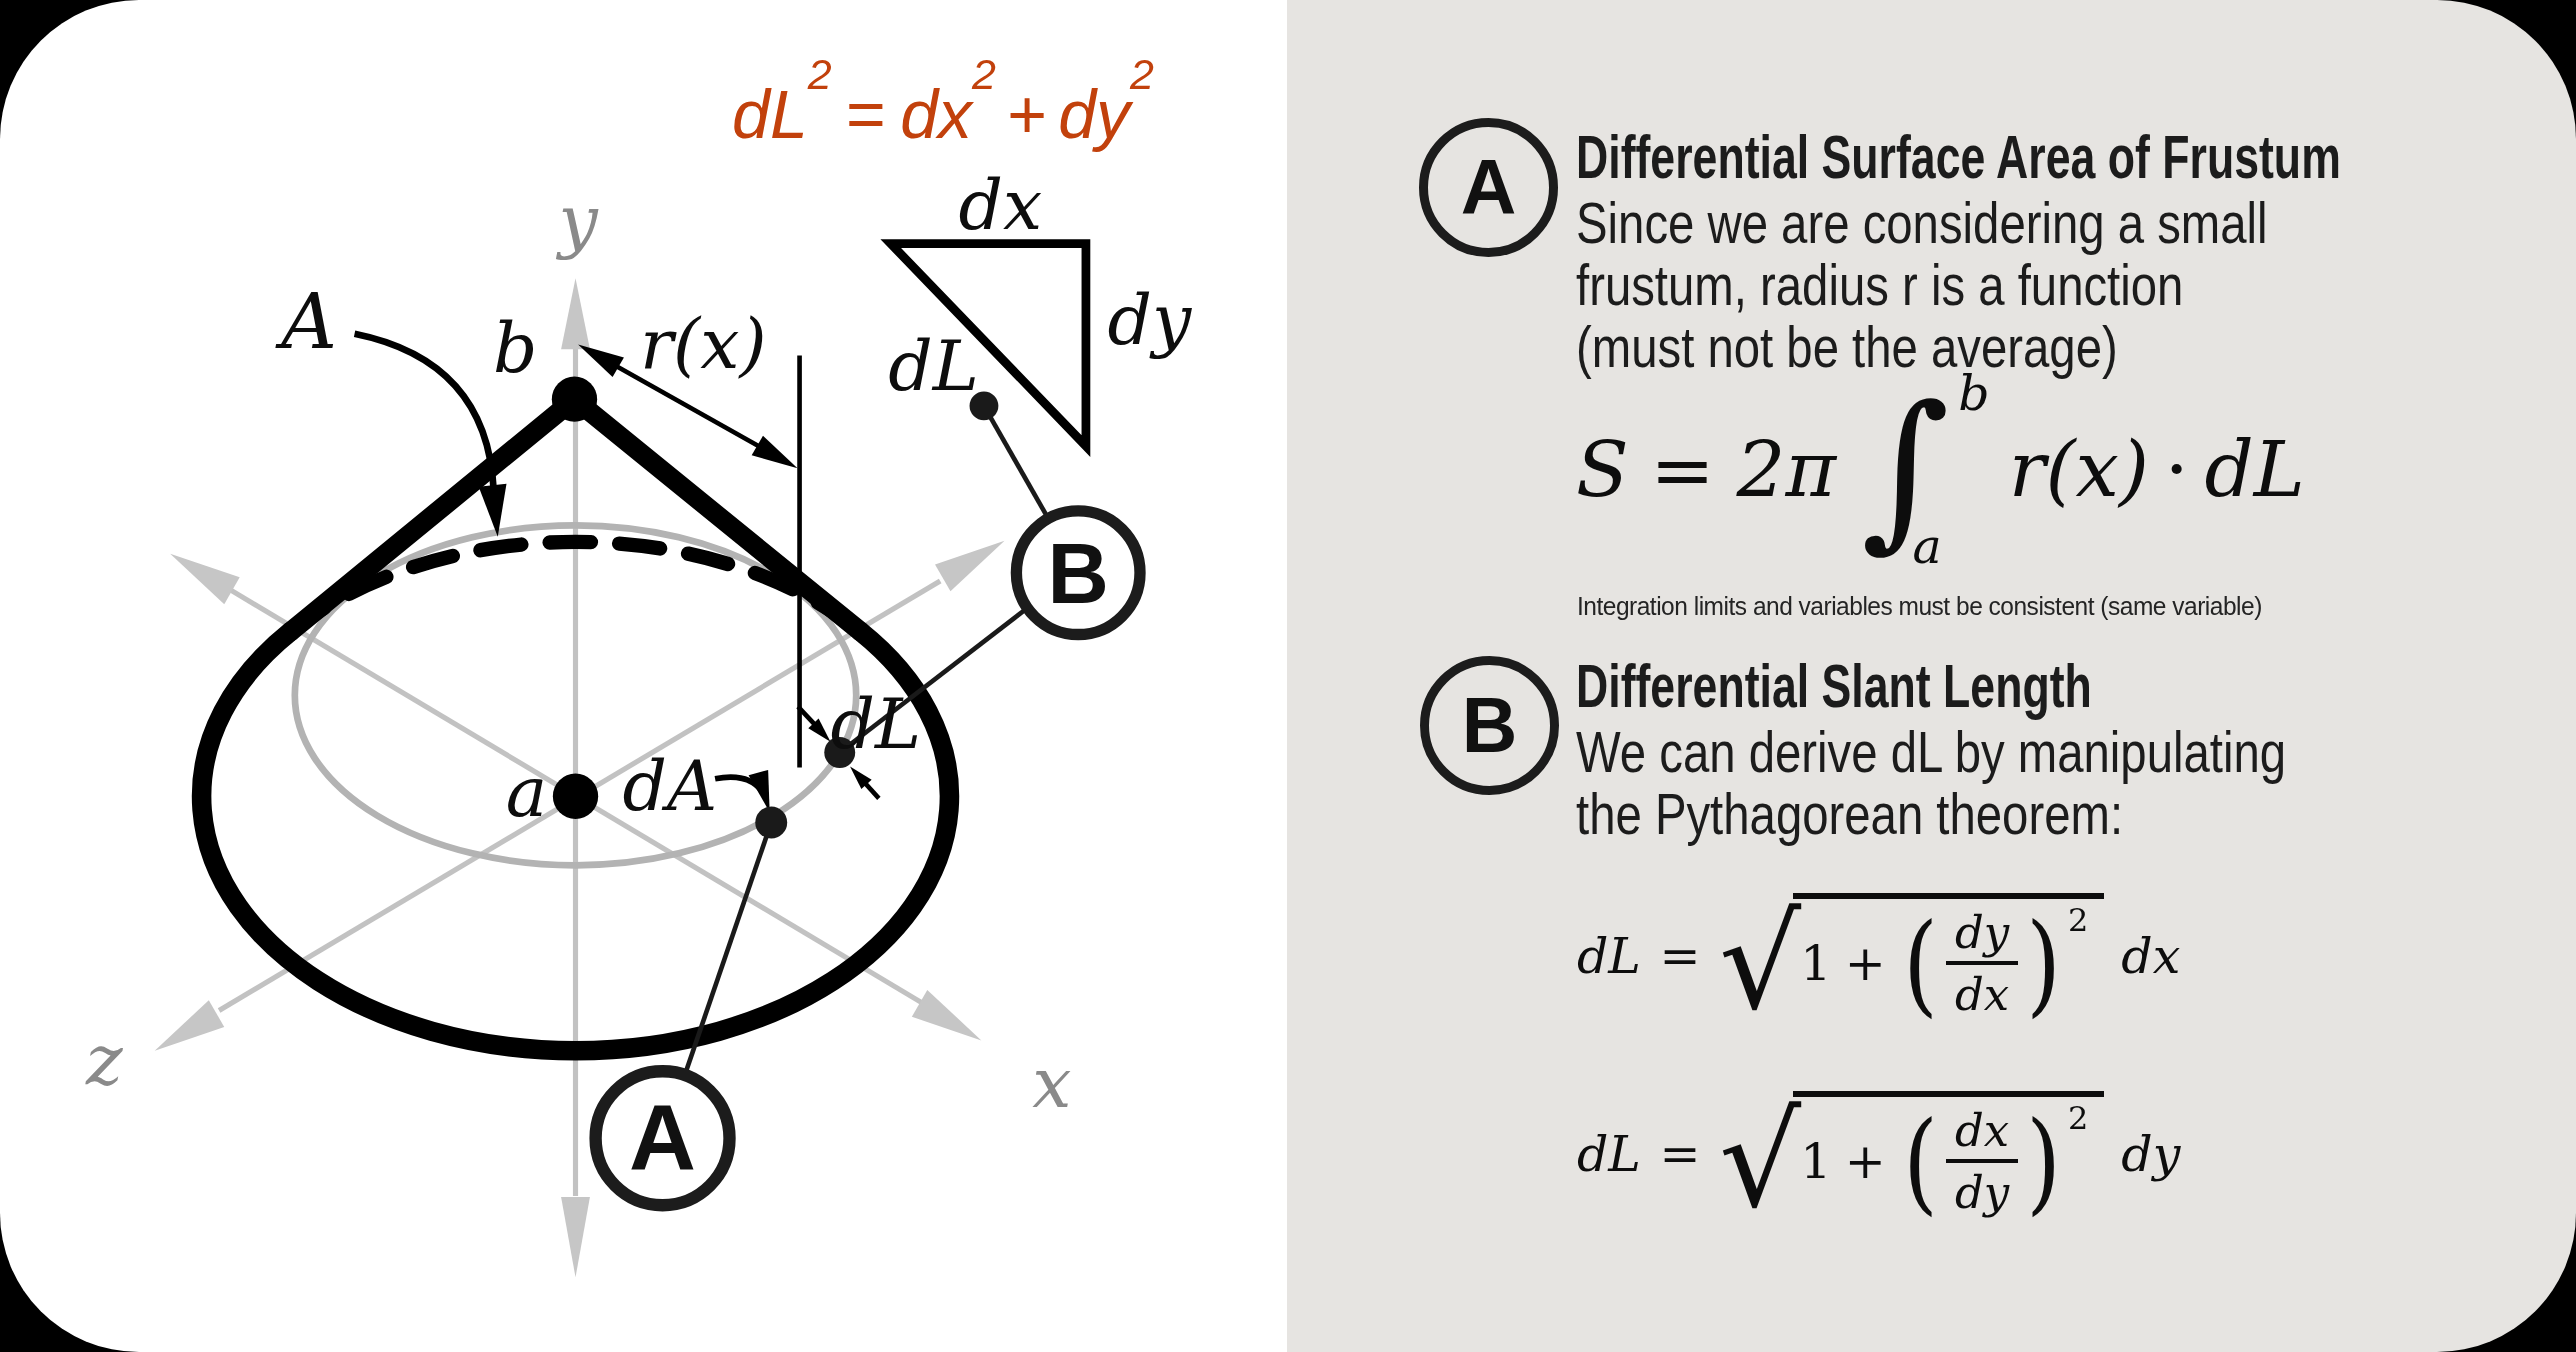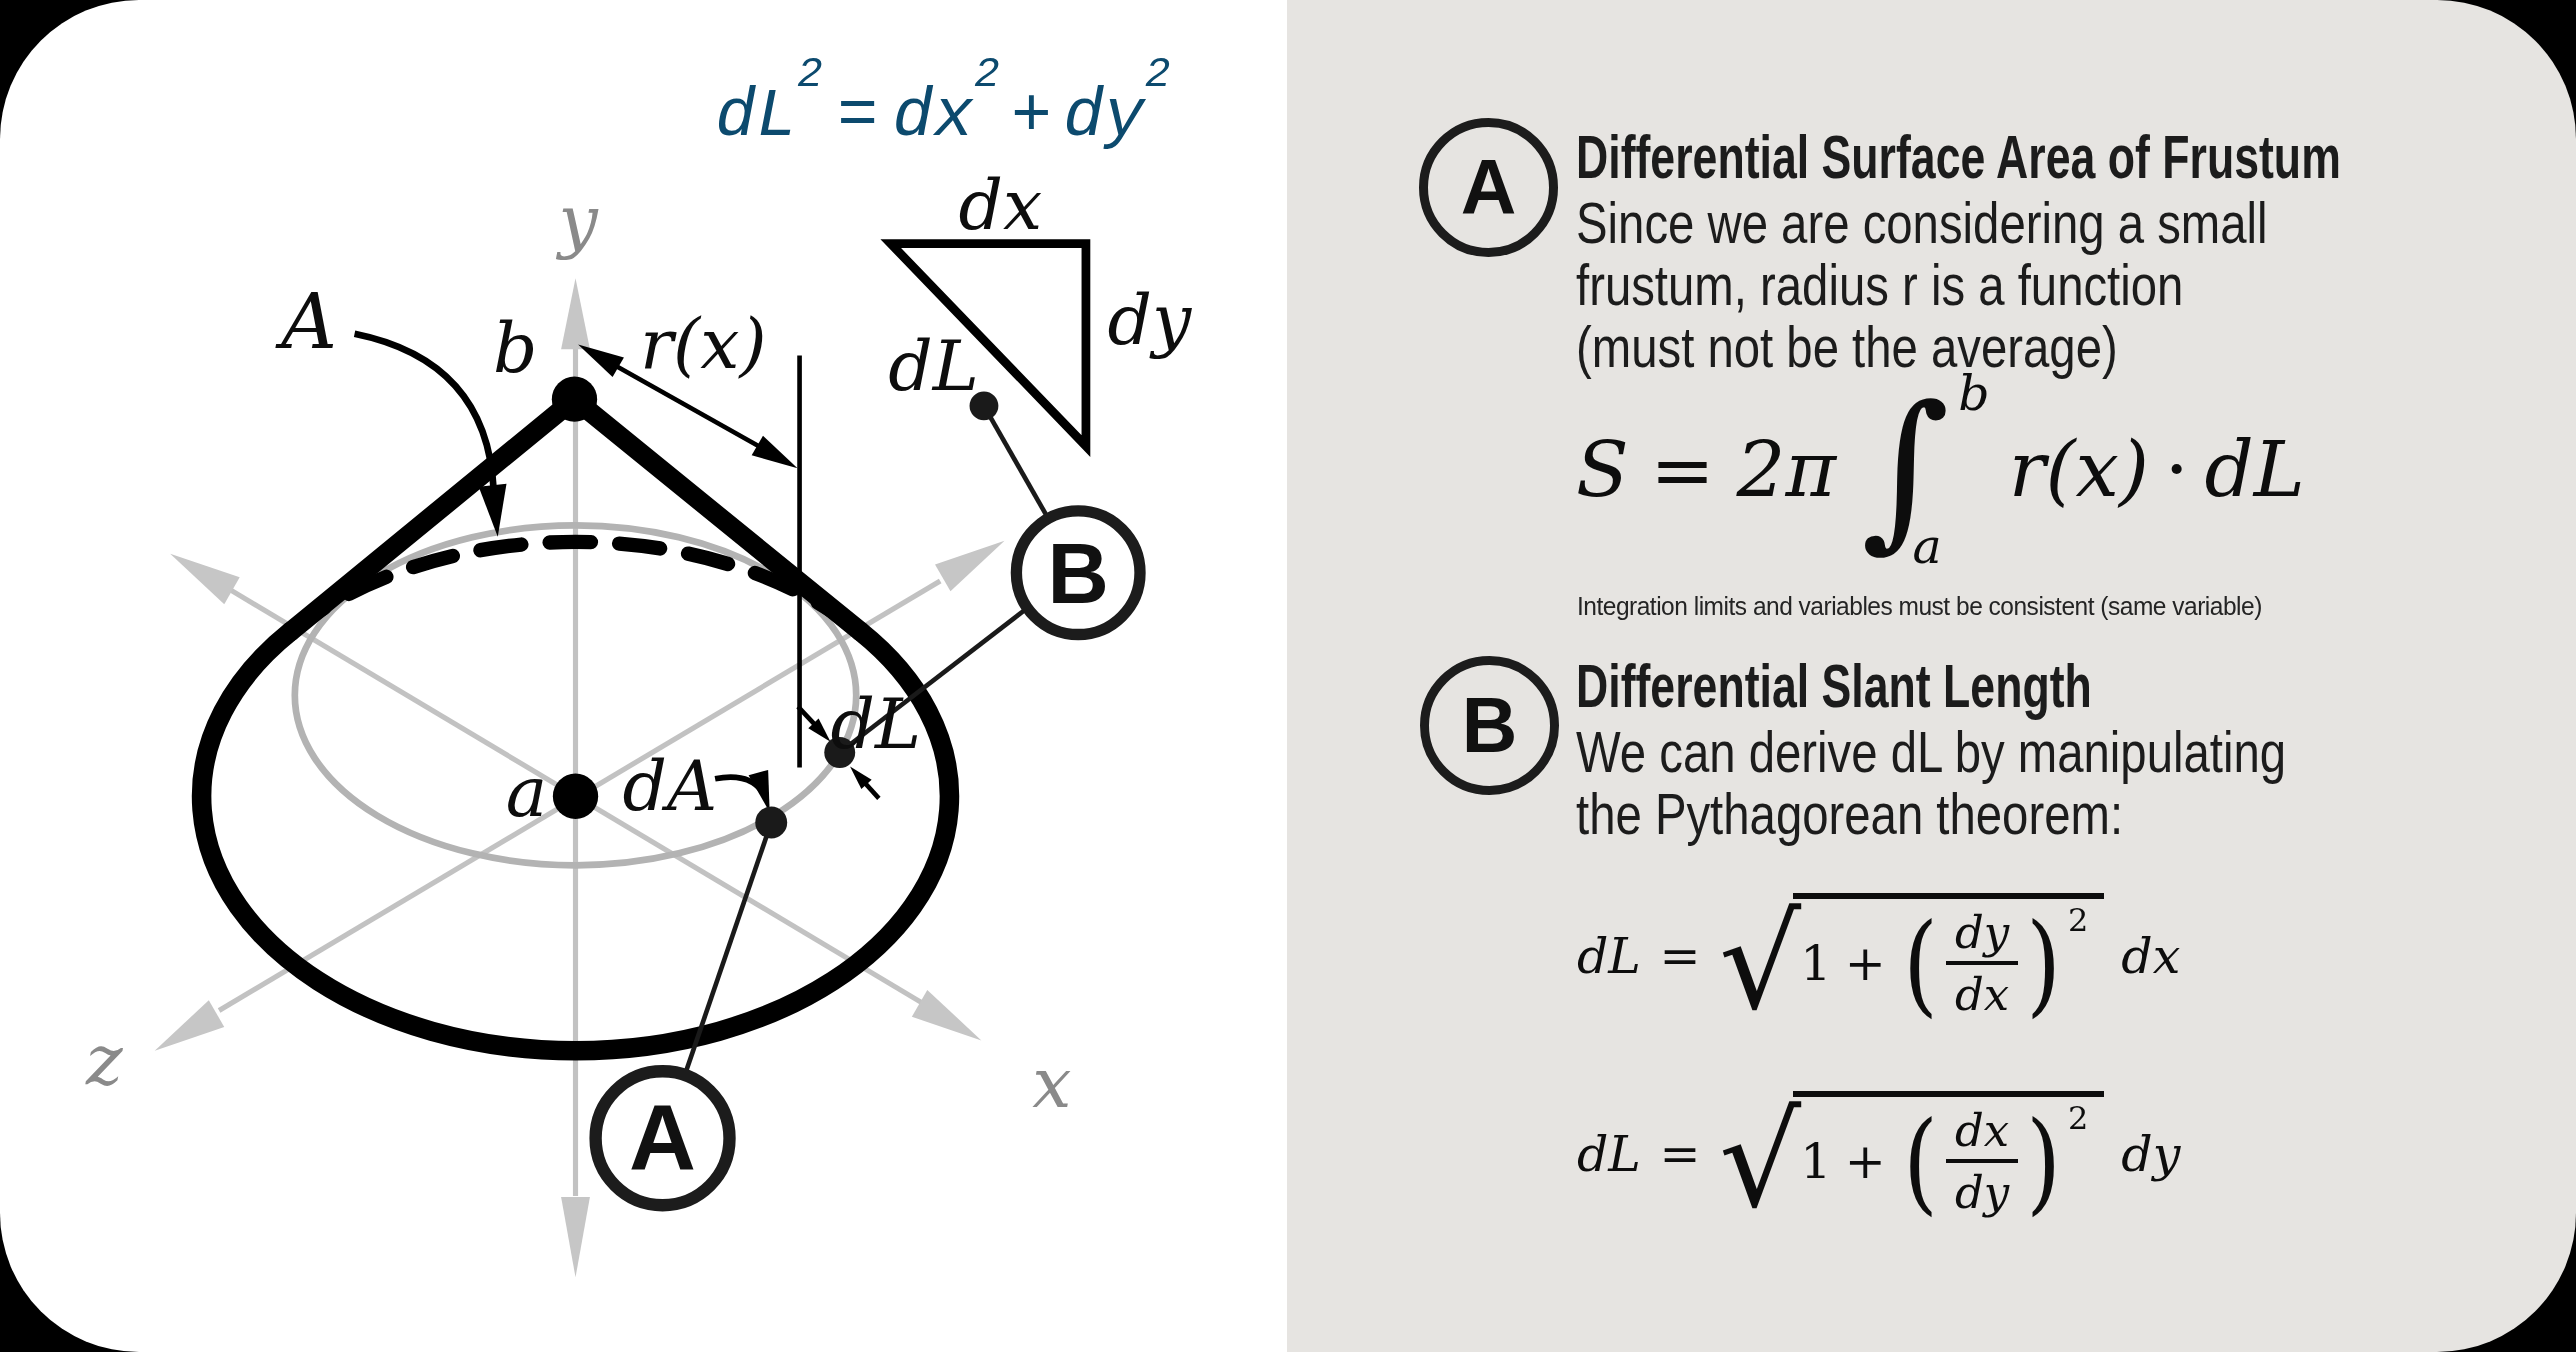--- a/index.html
+++ b/index.html
@@ -5,21 +5,21 @@
   html,body{margin:0;padding:0;background:#000;}
   .canvas{position:relative;width:2576px;height:1352px;background:#000;overflow:hidden;
           font-family:"Liberation Sans",sans-serif;}
   .card{position:absolute;inset:0;border-radius:139px;overflow:hidden;}
   .panel-left{position:absolute;left:0;top:0;width:1287px;height:1352px;background:#fff;}
   .panel-right{position:absolute;left:1287px;top:0;width:1289px;height:1352px;background:#e6e4e1;}
 
   
   .fig-svg{position:absolute;left:0;top:0;}
   .eq-top{position:absolute;left:644px;top:61px;width:598px;text-align:center;
-          font-family:Liberation Mono, monospace;font-style:italic;font-size:68px;line-height:77px;color:#0c4a6e;white-space:nowrap;}
+          font-family:Liberation Sans, sans-serif;font-style:italic;font-size:68px;line-height:77px;color:#c2410c;white-space:nowrap;}
   .eq-top sup{font-size:43px;position:relative;top:-25px;font-style:italic;}
   .eq-top .rm{font-style:normal;padding:0 14.4px;}
   .eq-top .rm2{font-style:normal;padding:0 11.3px;}
 
   
   .badge{position:absolute;width:121px;height:121px;border:9.8px solid #1c1c1c;border-radius:50%;
          display:flex;align-items:center;justify-content:center;
          font-weight:700;font-size:77px;color:#111;line-height:1;}
   .rp-title{position:absolute;font-weight:700;font-size:62px;line-height:1;color:#1c1c1c;
             transform:scaleX(.72);transform-origin:left top;white-space:nowrap;}

